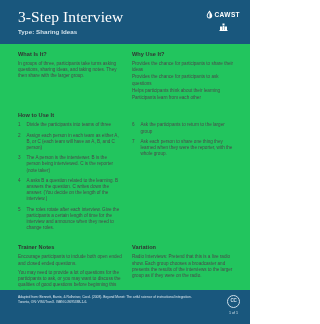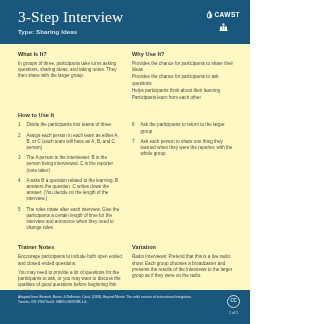--- a/index.html
+++ b/index.html
@@ -6,21 +6,21 @@
   body{
     width:250px;height:324px;
     background:#ffffff;
     font-family:"Liberation Sans", sans-serif;
     color:#3a3a3a;
     overflow:hidden;
   }
   .page{
     position:relative;
     width:250px;height:324px;
-    background:#fef9c3;
+    background:#22c55e;
     box-sizing:border-box;
   }
 
   
   .header{
     position:relative;
     height:44px;
     background:#1a5a7f;
     background:#19577d;
     padding:7px 10px 0 18px;

